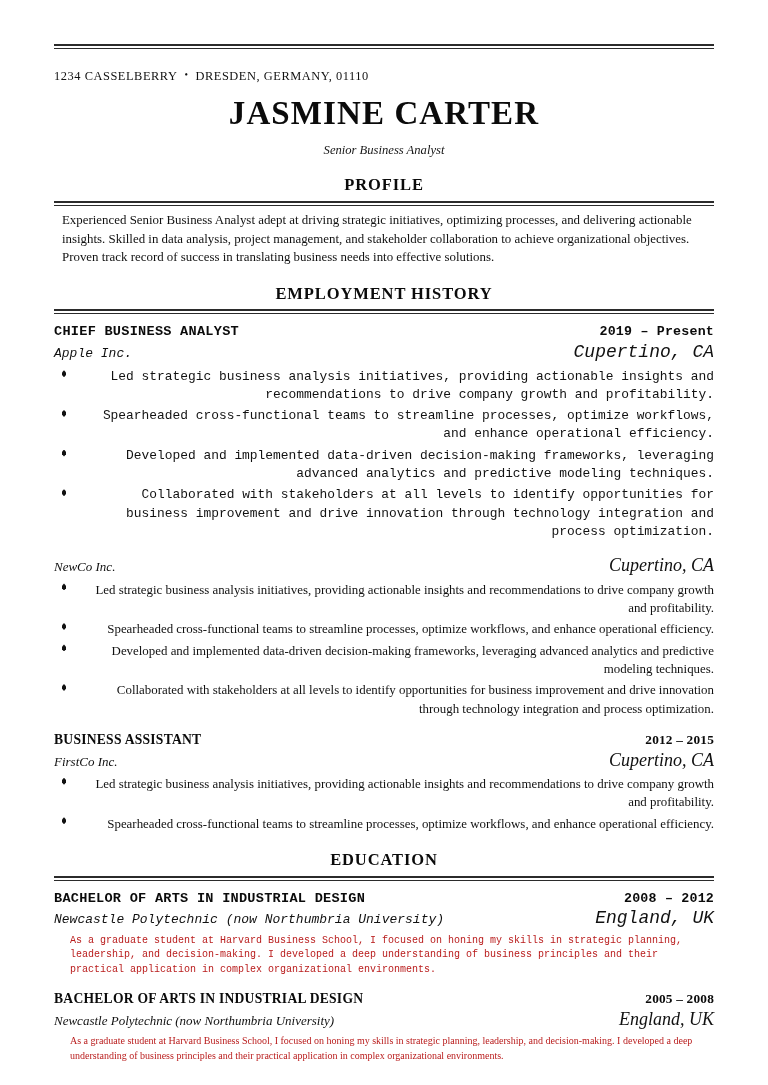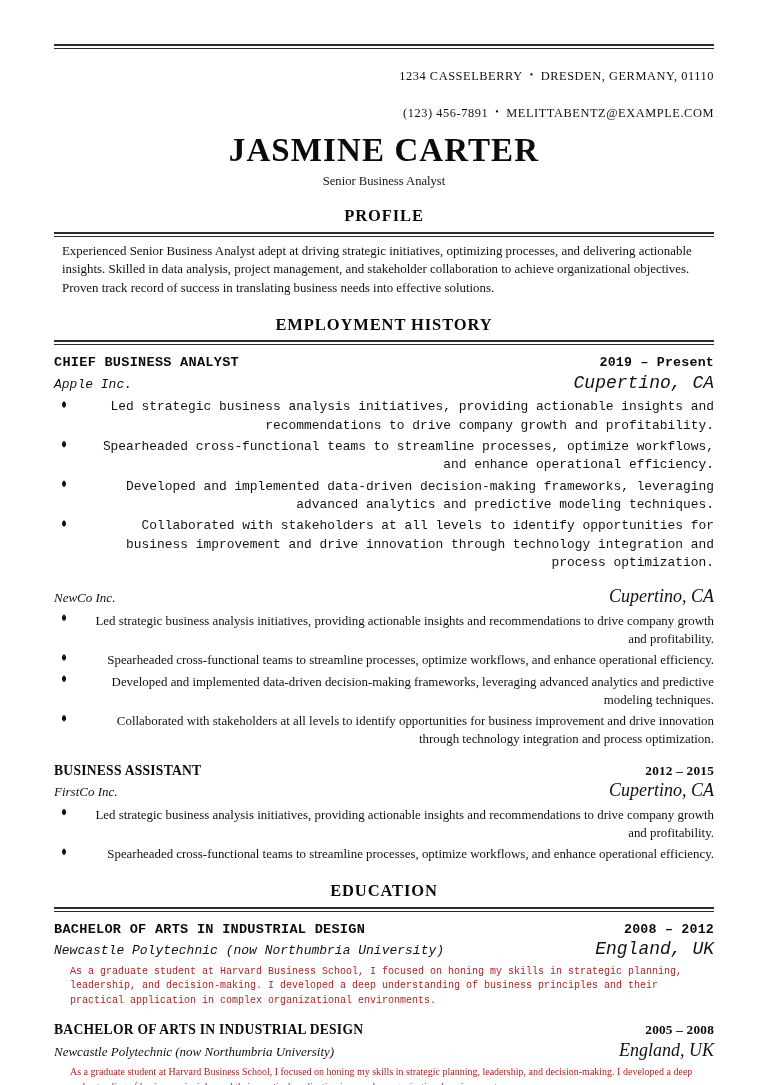--- a/index.html
+++ b/index.html
@@ -30,21 +30,21 @@
     border-bottom: 1px solid #2b2b2b;
     height: 2px;
     width: 100%;
   }
   .rule-top {
     margin-top: 44px;
   }
 
   
   .contact {
-    text-align: right;
+    text-align: left;
     font-size: 12.4px;
     letter-spacing: 0.55px;
     line-height: 1.52;
     margin-top: 18px;
     color: #111111;
   }
   .contact .sep {
     display: inline-block;
     padding: 0 7px;
     font-size: 10px;
@@ -54,23 +54,24 @@
     text-align: center;
     font-size: 33px;
     font-weight: bold;
     letter-spacing: 1.1px;
     line-height: 1.12;
     margin-top: 9px;
     color: #0b0b0b;
   }
   .job-subtitle {
     text-align: center;
+    font-style: italic;
     font-size: 12.6px;
     line-height: 1.3;
-    margin-top: 4px;
+    margin-top: 10px;
     color: #151515;
   }
 
   
   .section {
     margin-top: 17px;
   }
   .section-title {
     text-align: center;
     font-size: 16.5px;
@@ -165,23 +166,20 @@
 <body>
 
 <div class="page">
 
   <div class="rule-double rule-top"></div>
 
   <div>
     <div class="contact">
       <span>1234 CASSELBERRY</span><span class="sep">•</span><span>DRESDEN, GERMANY, 01110</span>
     </div>
-    <div class="contact">
-      <span>(123) 456-7891</span><span class="sep">•</span><span>MELITTABENTZ@EXAMPLE.COM</span>
-    </div>
     <div class="name">JASMINE CARTER</div>
     <div class="job-subtitle">Senior Business Analyst</div>
   </div>
 
   <div class="section">
     <div class="section-title">PROFILE</div>
     <div class="rule-double"></div>
     <p class="profile-text">Experienced Senior Business Analyst adept at driving strategic initiatives, optimizing processes, and delivering actionable insights. Skilled in data analysis, project management, and stakeholder collaboration to achieve organizational objectives. Proven track record of success in translating business needs into effective solutions.</p>
   </div>
 

